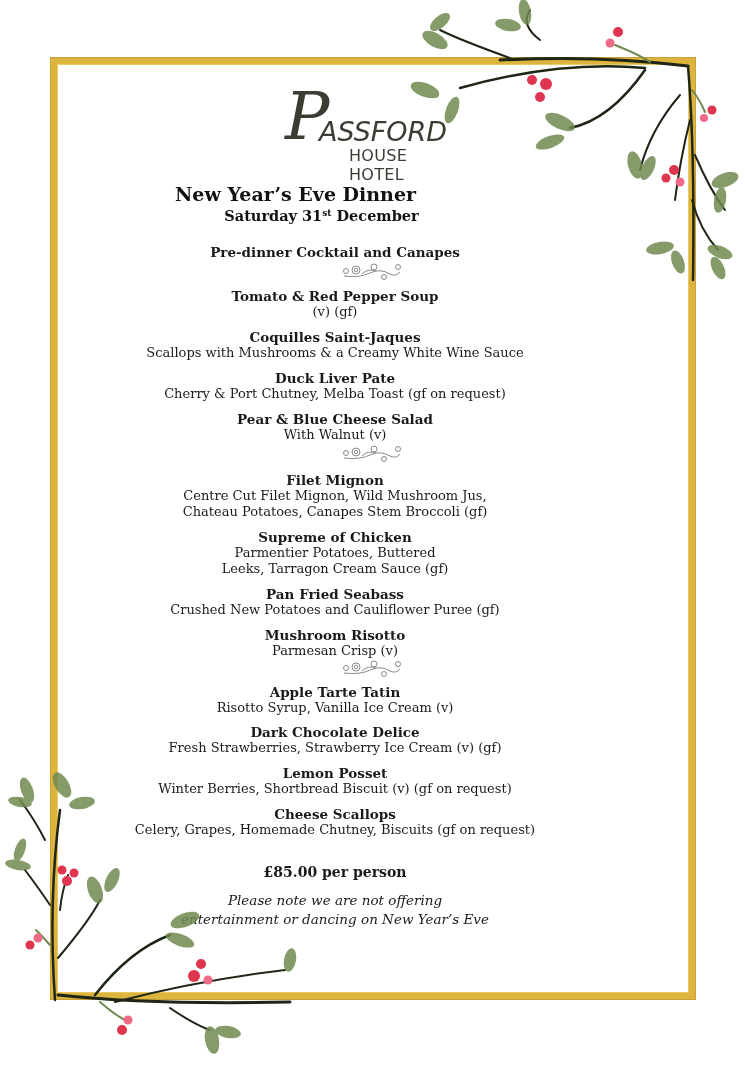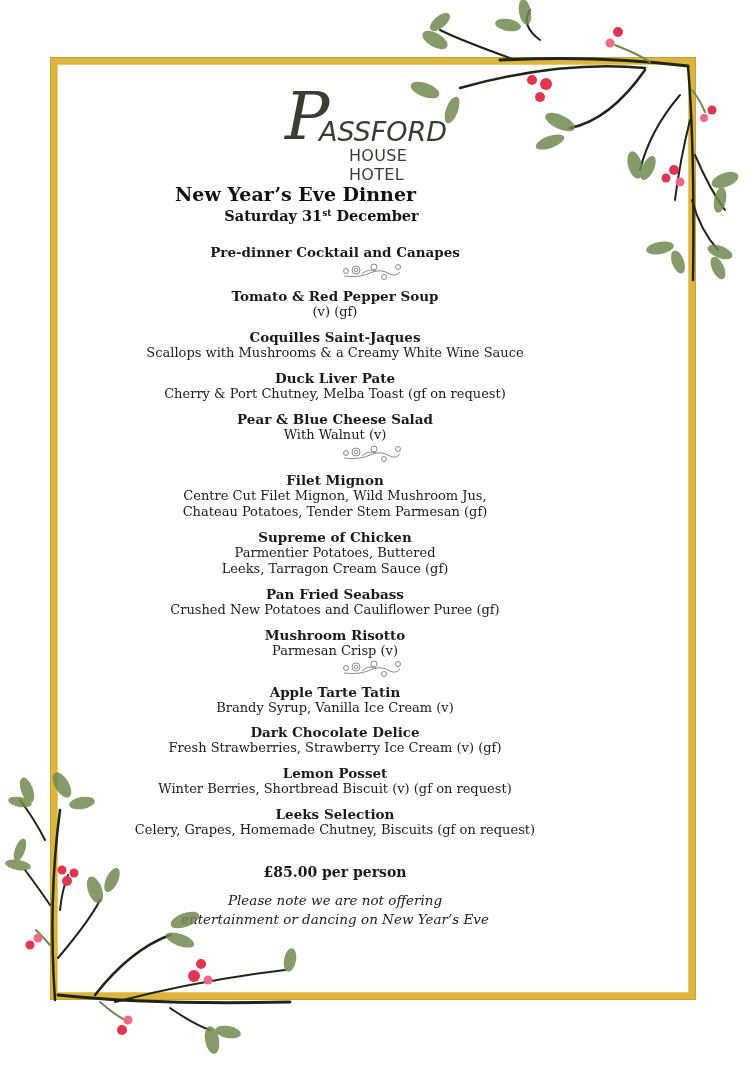--- a/index.html
+++ b/index.html
@@ -68,21 +68,21 @@
     <path d="M4 14 Q20 16 30 11 Q40 6 50 12 Q56 15 60 10"></path>
     <circle cx="34" cy="5" r="3"></circle>
       <circle cx="44" cy="15" r="2.5"></circle>
       <circle cx="58" cy="5" r="2.5"></circle>
     <path d="M22 12 Q28 6 36 9"></path>
   </g>
 </svg>
 
 <div class="t b" style="top:472px">Filet Mignon</div>
 <div class="t" style="top:488px">Centre Cut Filet Mignon, Wild Mushroom Jus,</div>
-<div class="t" style="top:504px">Chateau Potatoes, Tender Stem Parmesan (gf)</div>
+<div class="t" style="top:504px">Chateau Potatoes, Canapes Stem Broccoli (gf)</div>
 
 <div class="t b" style="top:529px">Supreme of Chicken</div>
 <div class="t" style="top:545px">Parmentier Potatoes, Buttered</div>
 <div class="t" style="top:561px">Leeks, Tarragon Cream Sauce (gf)</div>
 
 <div class="t b" style="top:586px">Pan Fried Seabass</div>
 <div class="t" style="top:602px">Crushed New Potatoes and Cauliflower Puree (gf)</div>
 
 <div class="t b" style="top:627px">Mushroom Risotto</div>
 <div class="t" style="top:643px">Parmesan Crisp (v)</div>
@@ -94,29 +94,29 @@
       <circle cx="16" cy="8" r="1.8"></circle>
     <path d="M4 14 Q20 16 30 11 Q40 6 50 12 Q56 15 60 10"></path>
     <circle cx="34" cy="5" r="3"></circle>
       <circle cx="44" cy="15" r="2.5"></circle>
       <circle cx="58" cy="5" r="2.5"></circle>
     <path d="M22 12 Q28 6 36 9"></path>
   </g>
 </svg>
 
 <div class="t b" style="top:684px">Apple Tarte Tatin</div>
-<div class="t" style="top:700px">Brandy Syrup, Vanilla Ice Cream (v)</div>
+<div class="t" style="top:700px">Risotto Syrup, Vanilla Ice Cream (v)</div>
 
 <div class="t b" style="top:724px">Dark Chocolate Delice</div>
 <div class="t" style="top:740px">Fresh Strawberries, Strawberry Ice Cream (v) (gf)</div>
 
 <div class="t b" style="top:765px">Lemon Posset</div>
 <div class="t" style="top:781px">Winter Berries, Shortbread Biscuit (v) (gf on request)</div>
 
-<div class="t b" style="top:806px">Leeks Selection</div>
+<div class="t b" style="top:806px">Cheese Scallops</div>
 <div class="t" style="top:822px">Celery, Grapes, Homemade Chutney, Biscuits (gf on request)</div>
 
 <div class="t price" style="top:861px;line-height:22px">£85.00 per person</div>
 <div class="t note" style="top:891px">Please note we are not offering</div>
 <div class="t note" style="top:910px">entertainment or dancing on New Year’s Eve</div>
 
 <svg class="deco" style="left:400px;top:0" width="345" height="290" viewBox="0 0 345 290">
   <g stroke="#1e2617" stroke-linecap="round" fill="none">
     <path d="M100 60 Q200 55 288 66" stroke-width="3"></path>
     <path d="M60 88 Q160 60 245 68" stroke-width="2.5"></path>

